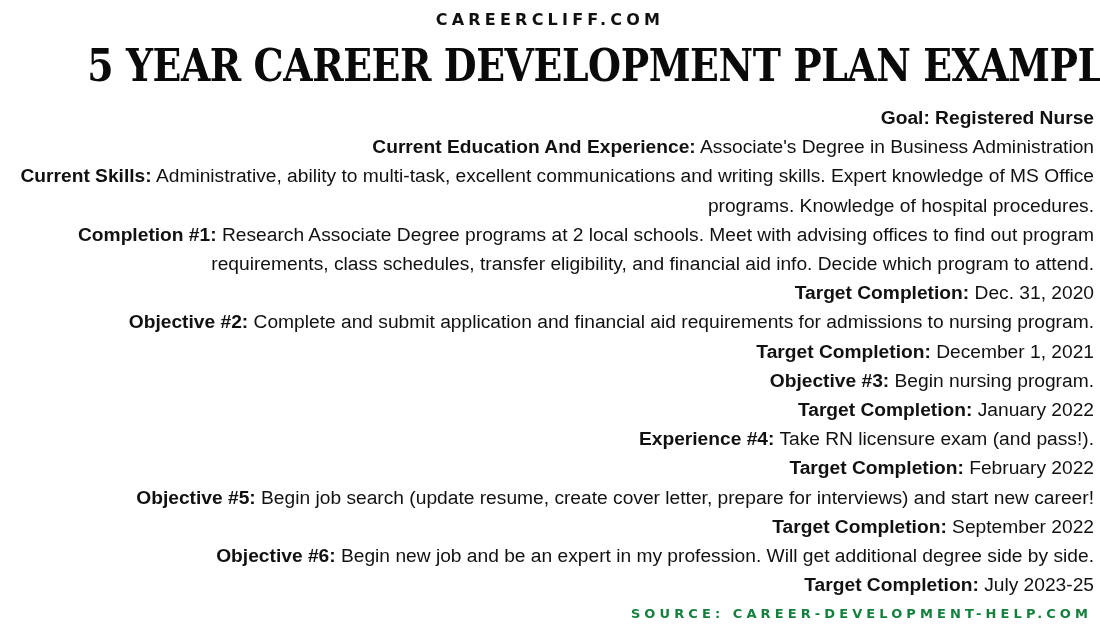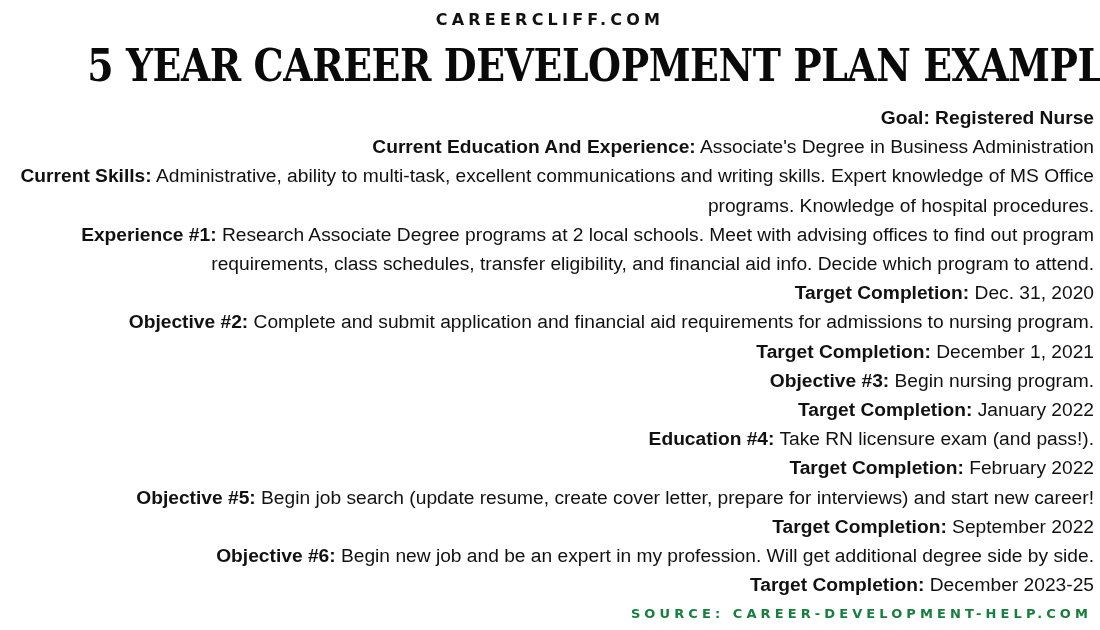--- a/index.html
+++ b/index.html
@@ -35,32 +35,32 @@
 <div class="site">CAREERCLIFF.COM</div>
 <div class="title-wrap">
   <span class="title">5 YEAR CAREER DEVELOPMENT PLAN EXAMPLES</span>
 </div>
 
 <div class="content">
   <p class="line"><span class="label">Goal: Registered Nurse</span></p>
   <p class="line"><span class="label">Current Education And Experience:</span><span> Associate's Degree in Business Administration</span></p>
   <p class="line"><span class="label">Current Skills:</span><span> Administrative, ability to multi-task, excellent communications and writing skills. Expert knowledge of MS Office programs. Knowledge of hospital procedures.</span></p>
 
-  <p class="line"><span class="label">Experience #1:</span><span> Research Associate Degree programs at 2 local schools. Meet with advising offices to find out program requirements, class schedules, transfer eligibility, and financial aid info. Decide which program to attend.</span></p>
+  <p class="line"><span class="label">Completion #1:</span><span> Research Associate Degree programs at 2 local schools. Meet with advising offices to find out program requirements, class schedules, transfer eligibility, and financial aid info. Decide which program to attend.</span></p>
   <p class="line"><span class="label">Target Completion:</span><span> Dec. 31, 2020</span></p>
 
   <p class="line"><span class="label">Objective #2:</span><span> Complete and submit application and financial aid requirements for admissions to nursing program.</span></p>
   <p class="line"><span class="label">Target Completion:</span><span> December 1, 2021</span></p>
 
   <p class="line"><span class="label">Objective #3:</span><span> Begin nursing program.</span></p>
   <p class="line"><span class="label">Target Completion:</span><span> January 2022</span></p>
 
-  <p class="line"><span class="label">Education #4:</span><span> Take RN licensure exam (and pass!).</span></p>
+  <p class="line"><span class="label">Experience #4:</span><span> Take RN licensure exam (and pass!).</span></p>
   <p class="line"><span class="label">Target Completion:</span><span> February 2022</span></p>
 
   <p class="line"><span class="label">Objective #5:</span><span> Begin job search (update resume, create cover letter, prepare for interviews) and start new career!</span></p>
   <p class="line"><span class="label">Target Completion:</span><span> September 2022</span></p>
 
   <p class="line"><span class="label">Objective #6:</span><span> Begin new job and be an expert in my profession. Will get additional degree side by side.</span></p>
-  <p class="line"><span class="label">Target Completion:</span><span> December 2023-25</span></p>
+  <p class="line"><span class="label">Target Completion:</span><span> July 2023-25</span></p>
 </div>
 
 <div class="source">SOURCE: CAREER-DEVELOPMENT-HELP.COM</div>
 
 </body></html>

